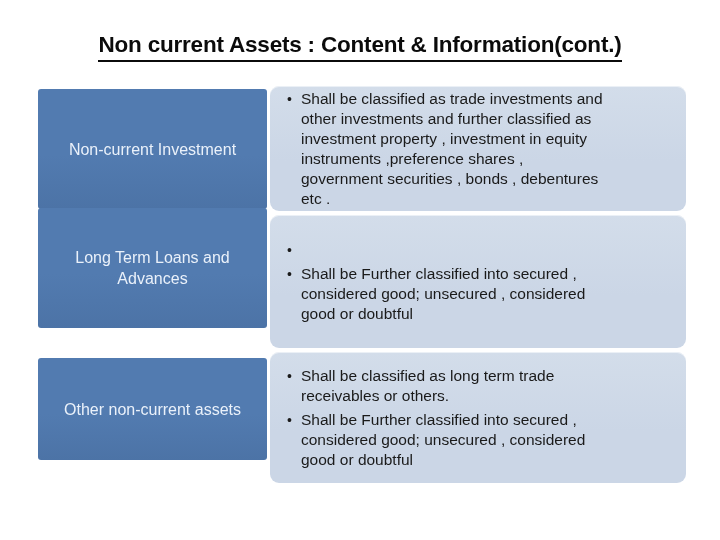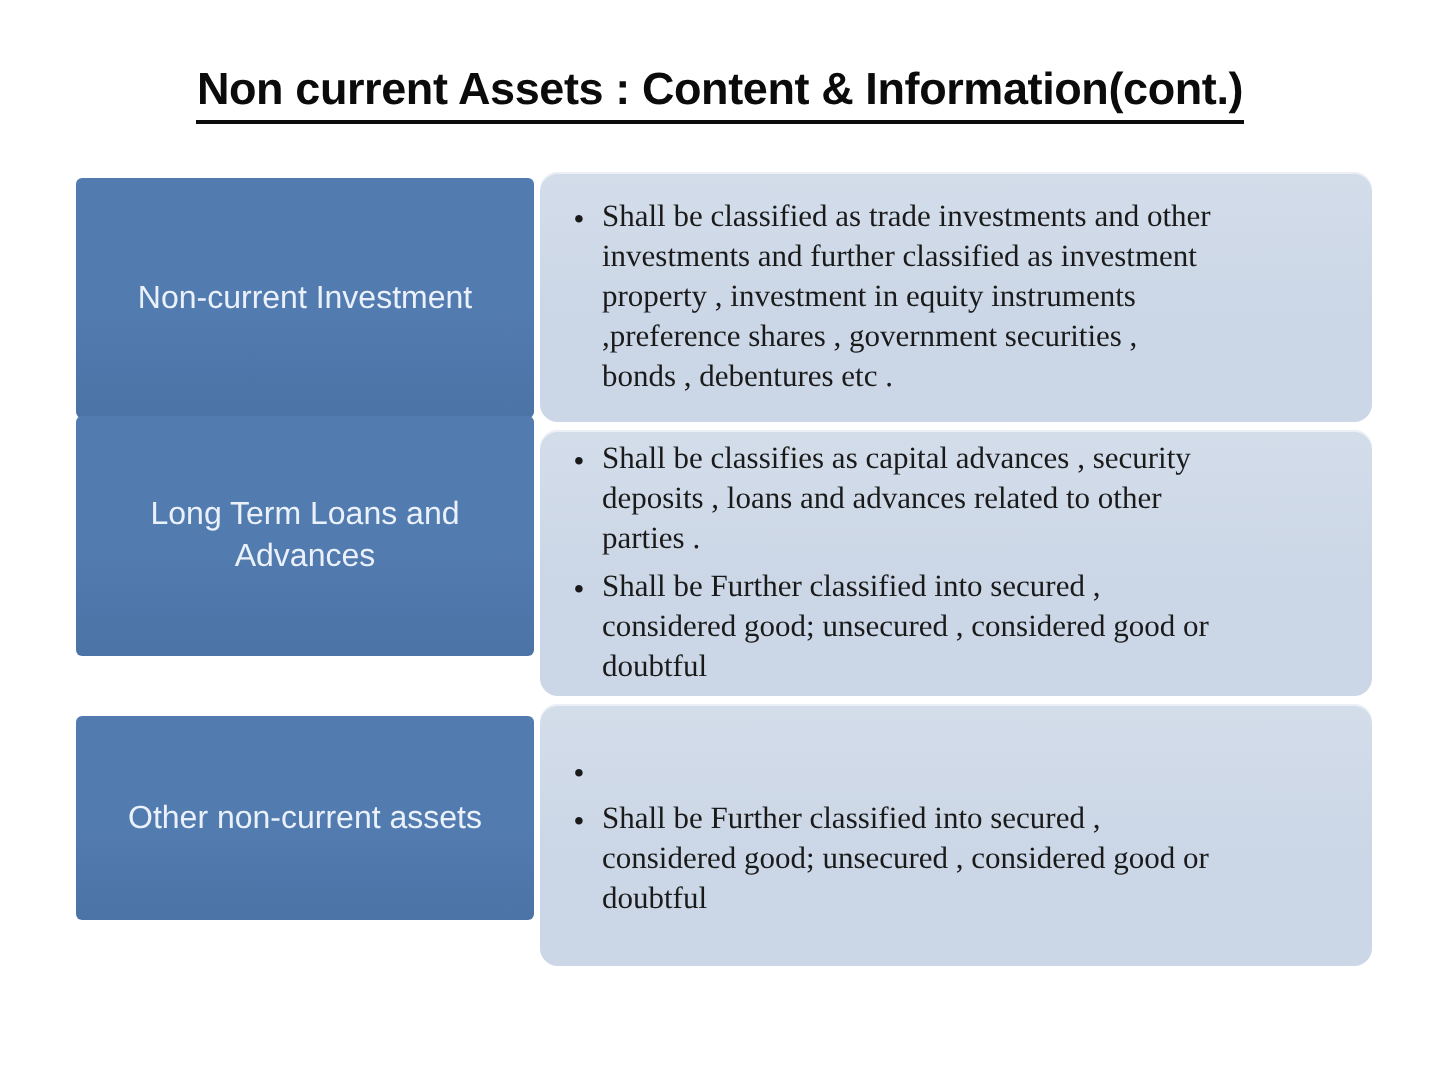--- a/index.html
+++ b/index.html
@@ -84,21 +84,21 @@
 
   .bullet-item { display: flex; align-items: flex-start; }
   .bullet-marker {
     flex: none;
     width: 17px;
     font-size: 14px;
     line-height: 20px;
     text-align: left;
     padding-left: 3px;
   }
-  .bullet-text { flex: none; width: 306px; font-family: Liberation Serif, serif; }
+  .bullet-text { flex: none; width: 306px; }
 </style>
 </head>
 <body>
 
 <div class="slide">
 
   <div class="title-wrap">
     <span class="title">Non current Assets : Content &amp; Information(cont.)</span>
   </div>
 
@@ -111,34 +111,34 @@
       <span class="bullet-text">Shall be classified as trade investments and other investments and further classified as investment property , investment in equity instruments ,preference shares , government securities , bonds , debentures etc .</span>
     </div>
   </div>
 
   <div class="category-box box-2">
     <span>Long Term Loans and Advances</span>
   </div>
   <div class="description-panel panel-2">
     <div class="bullet-item">
       <span class="bullet-marker">•</span>
-      <span class="bullet-text">Shall be classifies as capital advances , security deposits , loans and advances related to other parties .</span>
     </div>
     <div class="bullet-item">
       <span class="bullet-marker">•</span>
       <span class="bullet-text">Shall be Further classified into secured , considered good; unsecured , considered good or doubtful</span>
     </div>
   </div>
 
   <div class="category-box box-3">
     <span>Other non-current assets</span>
   </div>
   <div class="description-panel panel-3">
     <div class="bullet-item">
       <span class="bullet-marker">•</span>
+      <span class="bullet-text">Shall be classified as long term trade receivables or others.</span>
     </div>
     <div class="bullet-item">
       <span class="bullet-marker">•</span>
       <span class="bullet-text">Shall be Further classified into secured , considered good; unsecured , considered good or doubtful</span>
     </div>
   </div>
 
 </div>
 
 </body></html>

